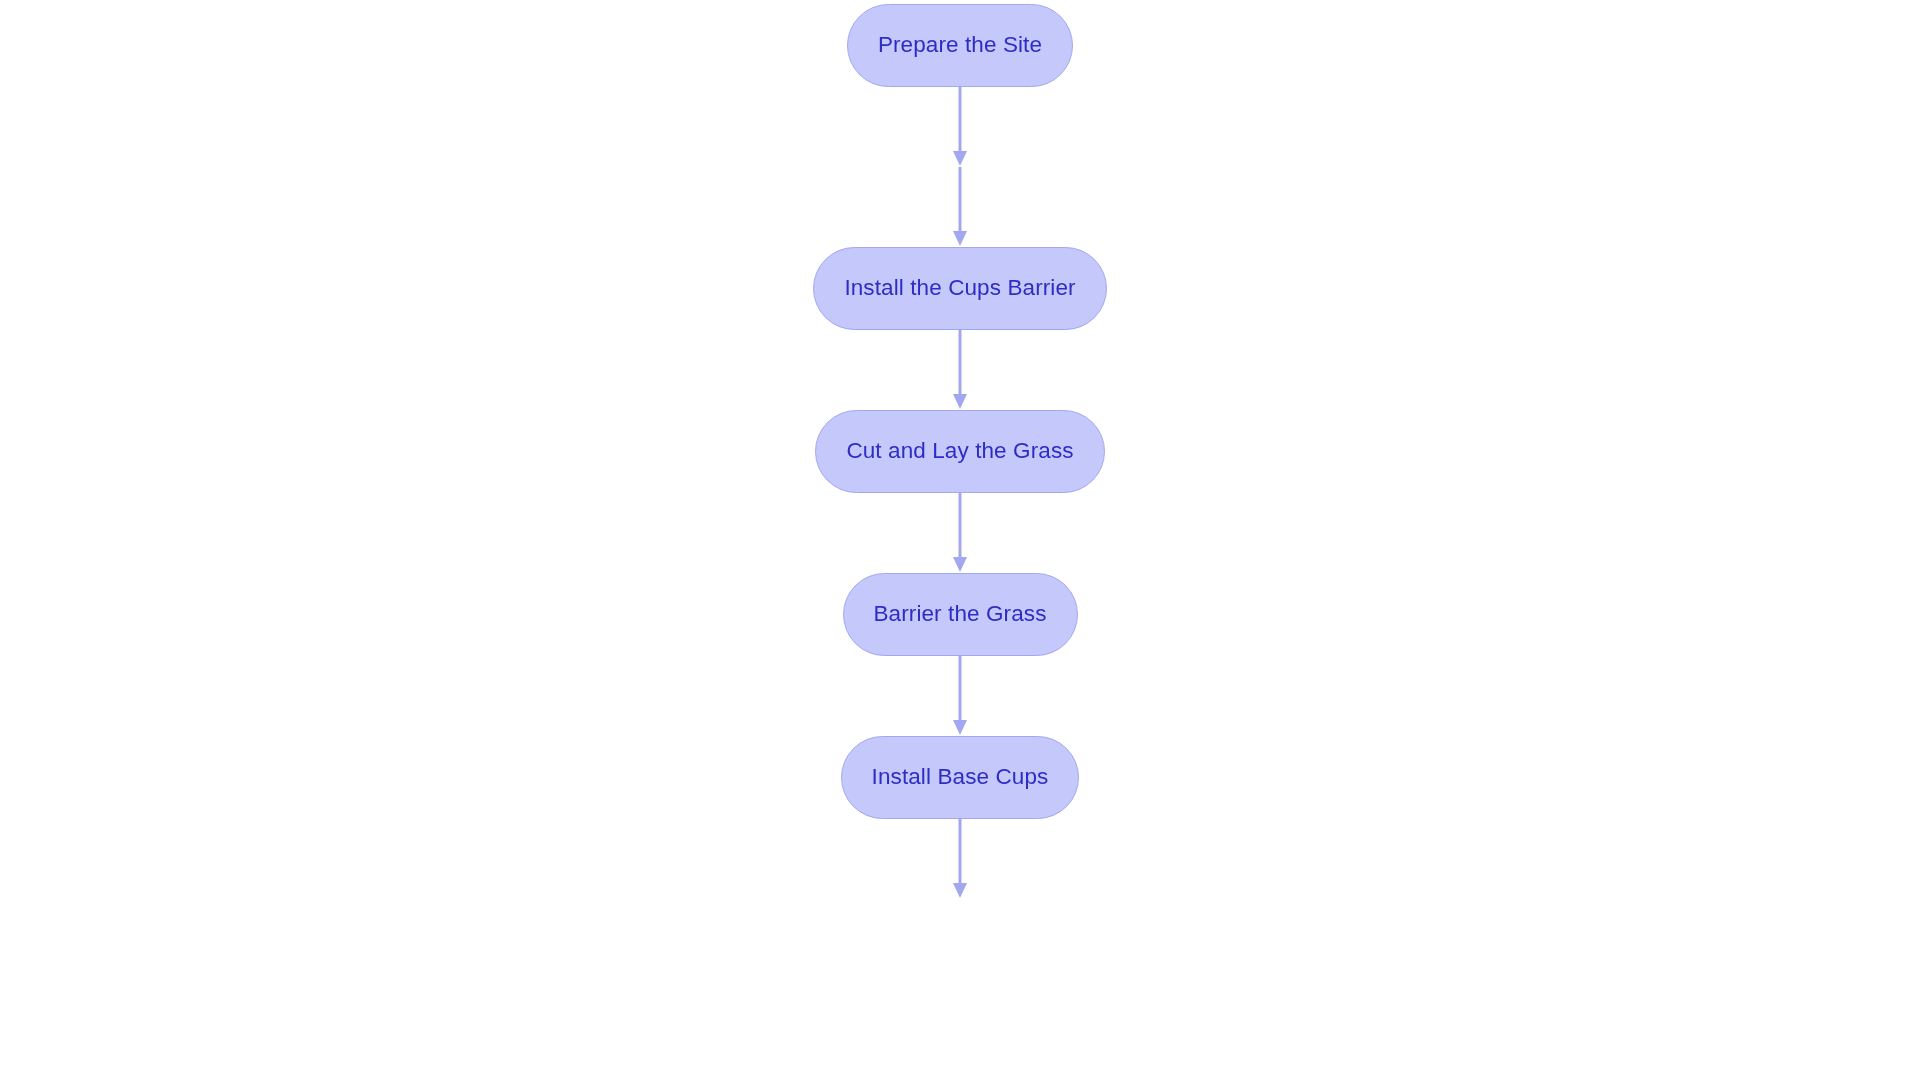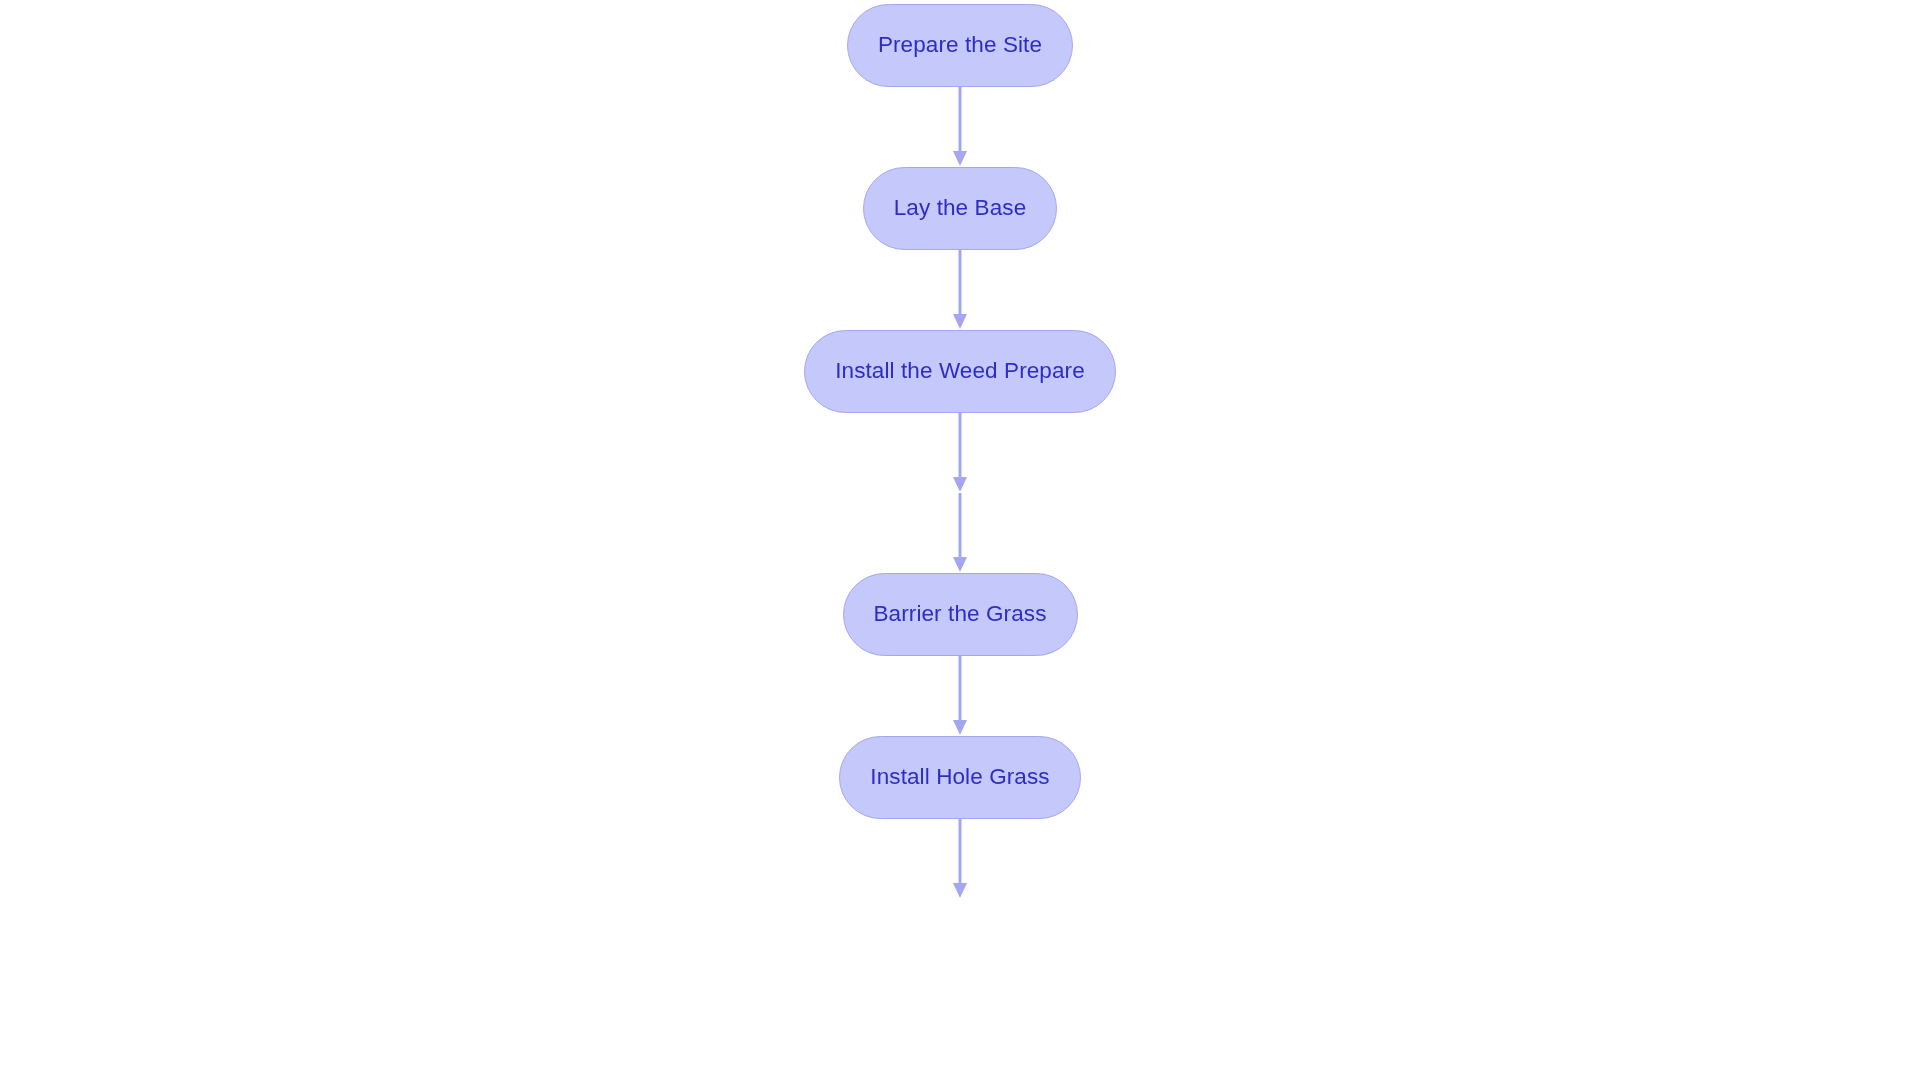--- a/index.html
+++ b/index.html
@@ -83,55 +83,55 @@
 
   <div class="node">
     <span class="node-label">Prepare the Site</span>
   </div>
 
   <div class="connector">
     <div class="stem"></div>
     <div class="head"></div>
   </div>
 
+
+  <div class="connector">
+    <div class="stem"></div>
+    <div class="head"></div>
+  </div>
+
   <div class="node">
-    <span class="node-label">Lay the Base</span>
+    <span class="node-label">Install the Cups Barrier</span>
   </div>
 
   <div class="connector">
     <div class="stem"></div>
     <div class="head"></div>
   </div>
 
   <div class="node">
-    <span class="node-label">Install the Weed Prepare</span>
+    <span class="node-label">Cut and Lay the Grass</span>
   </div>
-
-  <div class="connector">
-    <div class="stem"></div>
-    <div class="head"></div>
-  </div>
-
 
   <div class="connector">
     <div class="stem"></div>
     <div class="head"></div>
   </div>
 
   <div class="node">
     <span class="node-label">Barrier the Grass</span>
   </div>
 
   <div class="connector">
     <div class="stem"></div>
     <div class="head"></div>
   </div>
 
   <div class="node">
-    <span class="node-label">Install Hole Grass</span>
+    <span class="node-label">Install Base Cups</span>
   </div>
 
   <div class="connector">
     <div class="stem"></div>
     <div class="head"></div>
   </div>
 
 
 </div>
 

